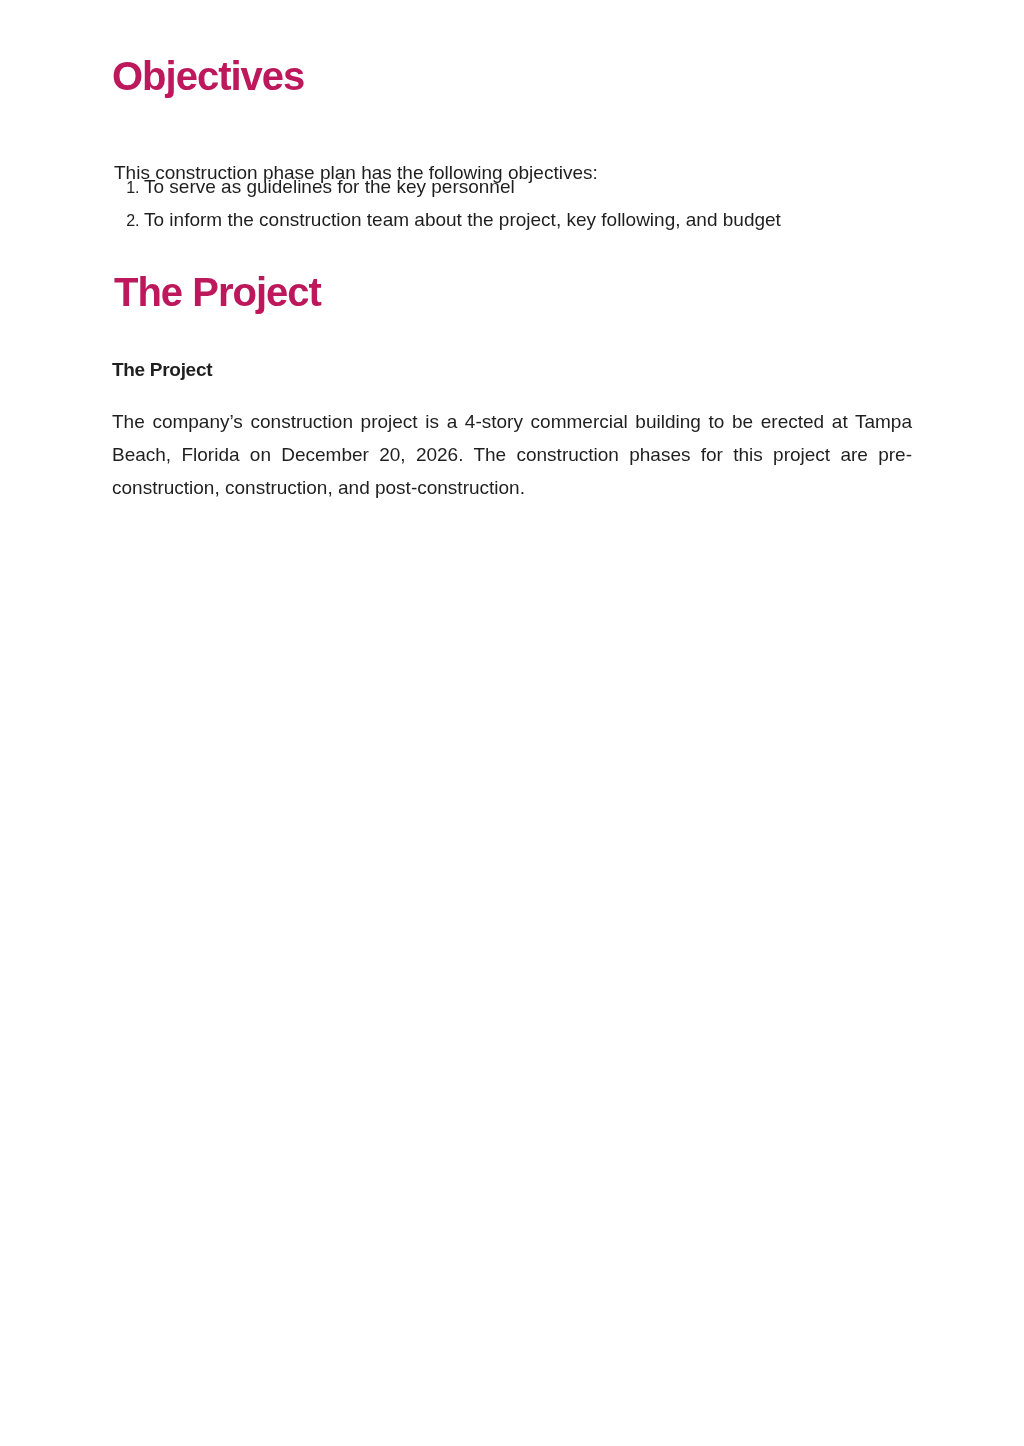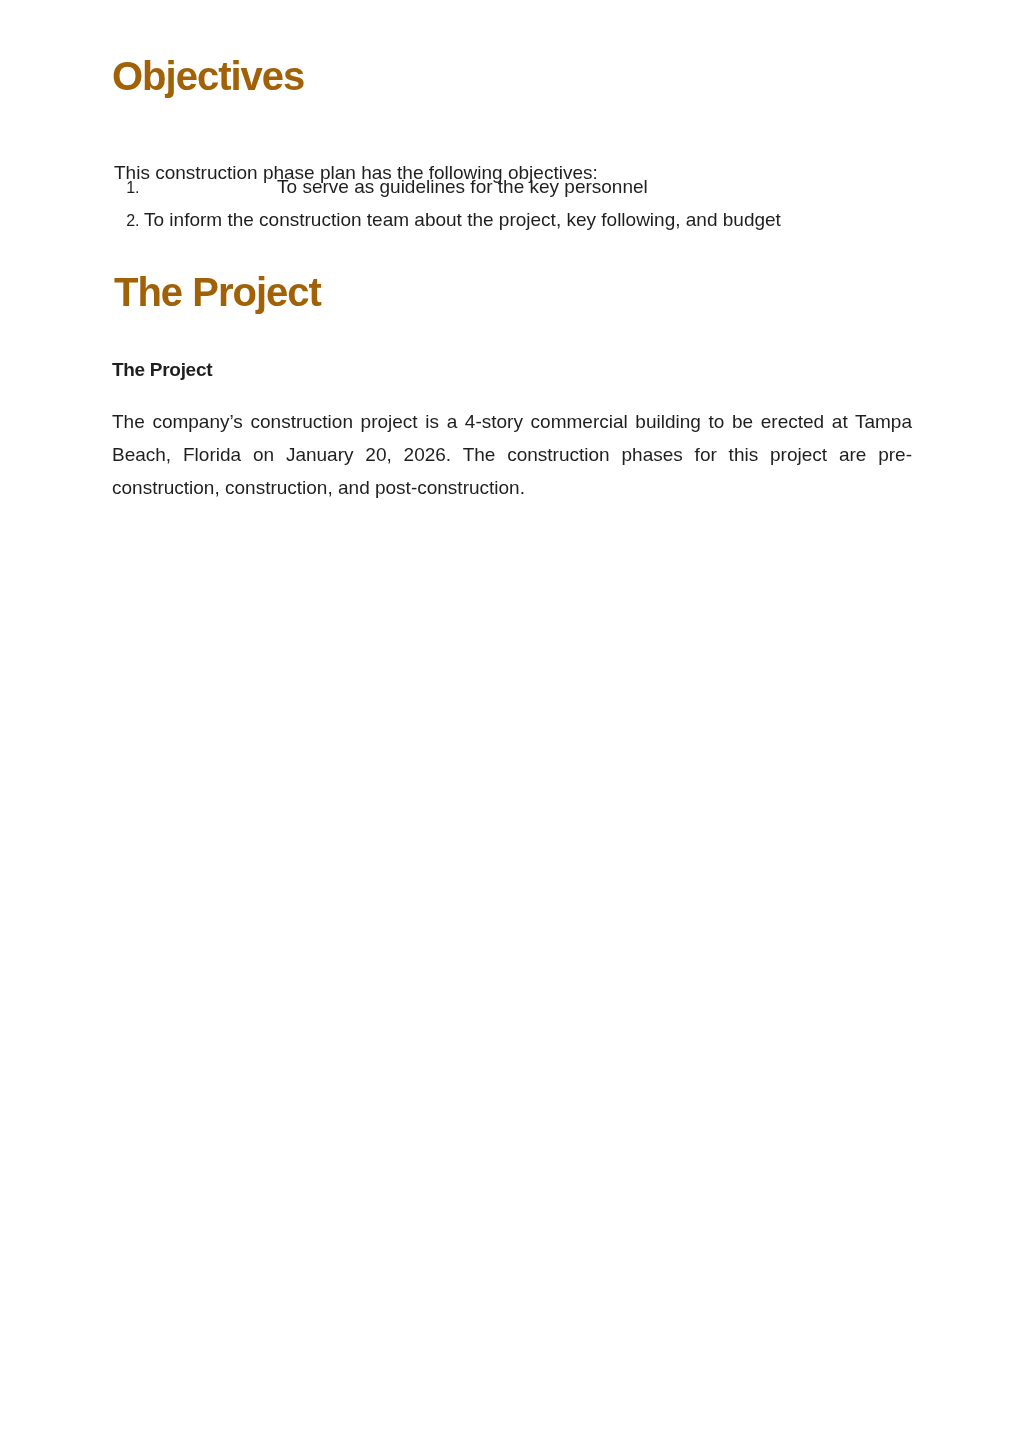--- a/index.html
+++ b/index.html
@@ -1,32 +1,32 @@
 <!DOCTYPE html>
 <html><head>
   <meta charset="utf-8">
   <style>
     html, body { margin: 0; padding: 0; background: #ffffff; }
     body { width: 1024px; height: 1446px; position: relative; font-family: "Liberation Sans", sans-serif; color: #1f1f1f; }
     .page { position: absolute; left: 112px; top: 0; width: 800px; }
-    .h1 { color: #a16207; font-weight: bold; font-size: 40px; letter-spacing: -1px; margin: 0; position: absolute; }
+    .h1 { color: #be185d; font-weight: bold; font-size: 40px; letter-spacing: -1px; margin: 0; position: absolute; }
     .p { font-size: 19px; line-height: 33px; margin: 0; }
     .intro { position: absolute; top: 137px; left: 2px; margin-top: 19px; }
-    ol { position: absolute; top: 170px; left: 0; margin: 0; padding-left: 32px; font-size: 19px; line-height: 33px; text-align: center; }
+    ol { position: absolute; top: 170px; left: 0; margin: 0; padding-left: 32px; font-size: 19px; line-height: 33px; }
     ol li::marker { font-size: 16px; }
     .subhead { position: absolute; top: 353px; left: 0; font-weight: bold; font-size: 19px; line-height: 33px; letter-spacing: -0.3px; }
     .body-text { position: absolute; top: 386px; left: 0; width: 800px; text-align: justify; font-size: 19px; line-height: 33px; }
   </style>
 </head>
 <body>
 
 <div class="page">
   <h1 class="h1" style="top:54px;left:0;">Objectives</h1>
   <p class="p intro">This construction phase plan has the following objectives:</p>
   <ol>
     <li>To serve as guidelines for the key personnel</li>
     <li>To inform the construction team about the project, key following, and budget</li>
   </ol>
 
   <h1 class="h1" style="top:270px;left:2px;">The Project</h1>
   <div class="subhead">The Project</div>
-  <p class="body-text">The company’s construction project is a 4-story commercial building to be erected at Tampa Beach, Florida on January 20, 2026. The construction phases for this project are pre-construction, construction, and post-construction.</p>
+  <p class="body-text">The company’s construction project is a 4-story commercial building to be erected at Tampa Beach, Florida on December 20, 2026. The construction phases for this project are pre-construction, construction, and post-construction.</p>
 </div>
 
 </body></html>

